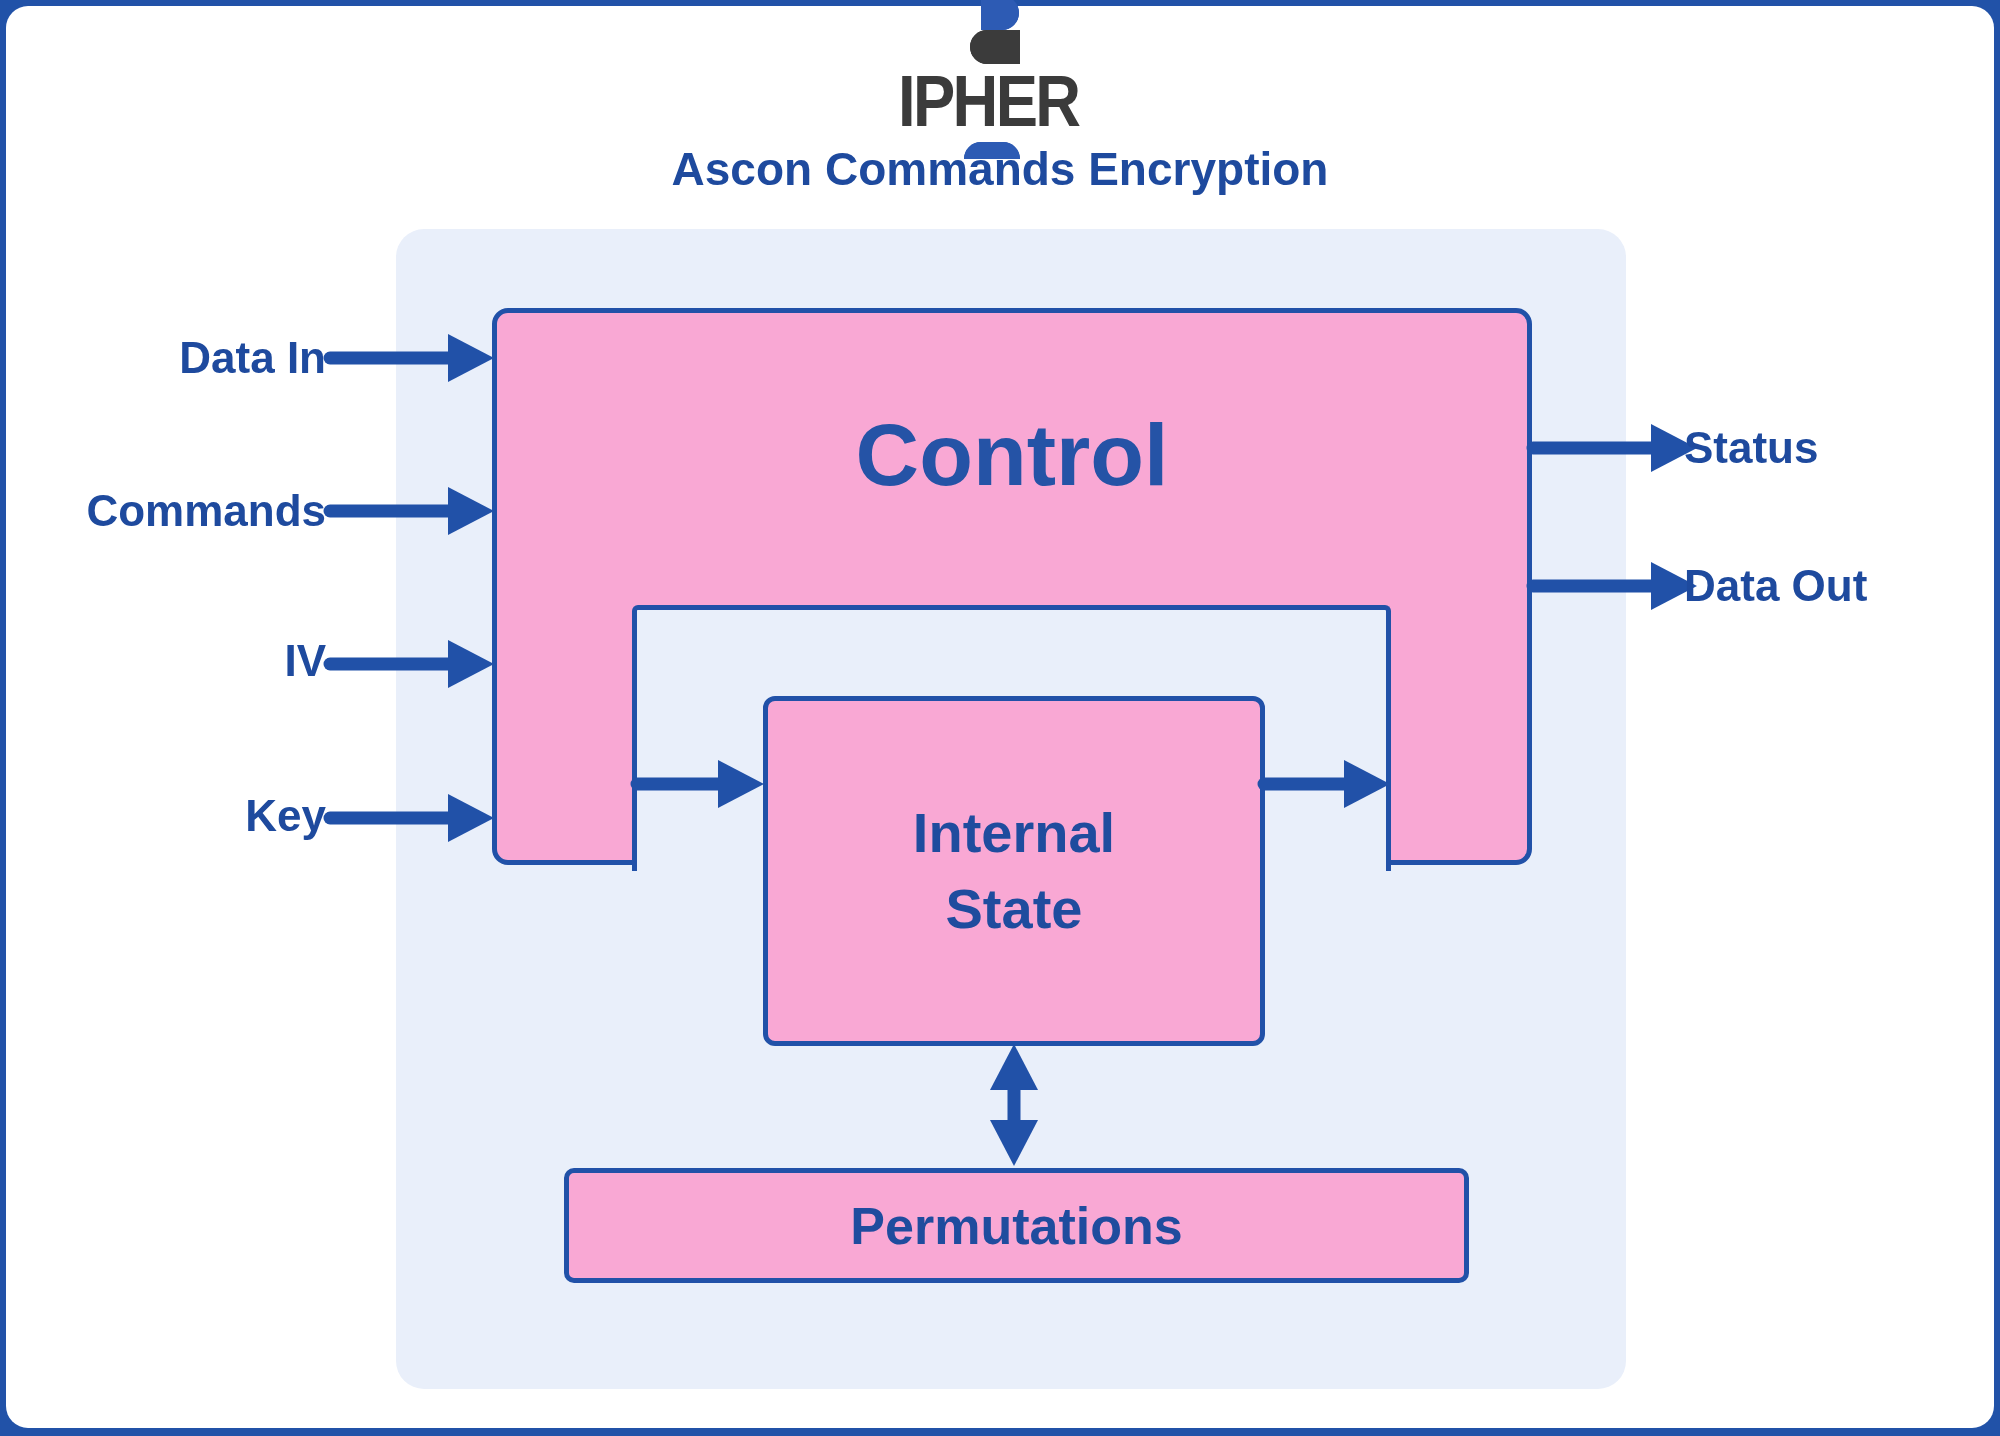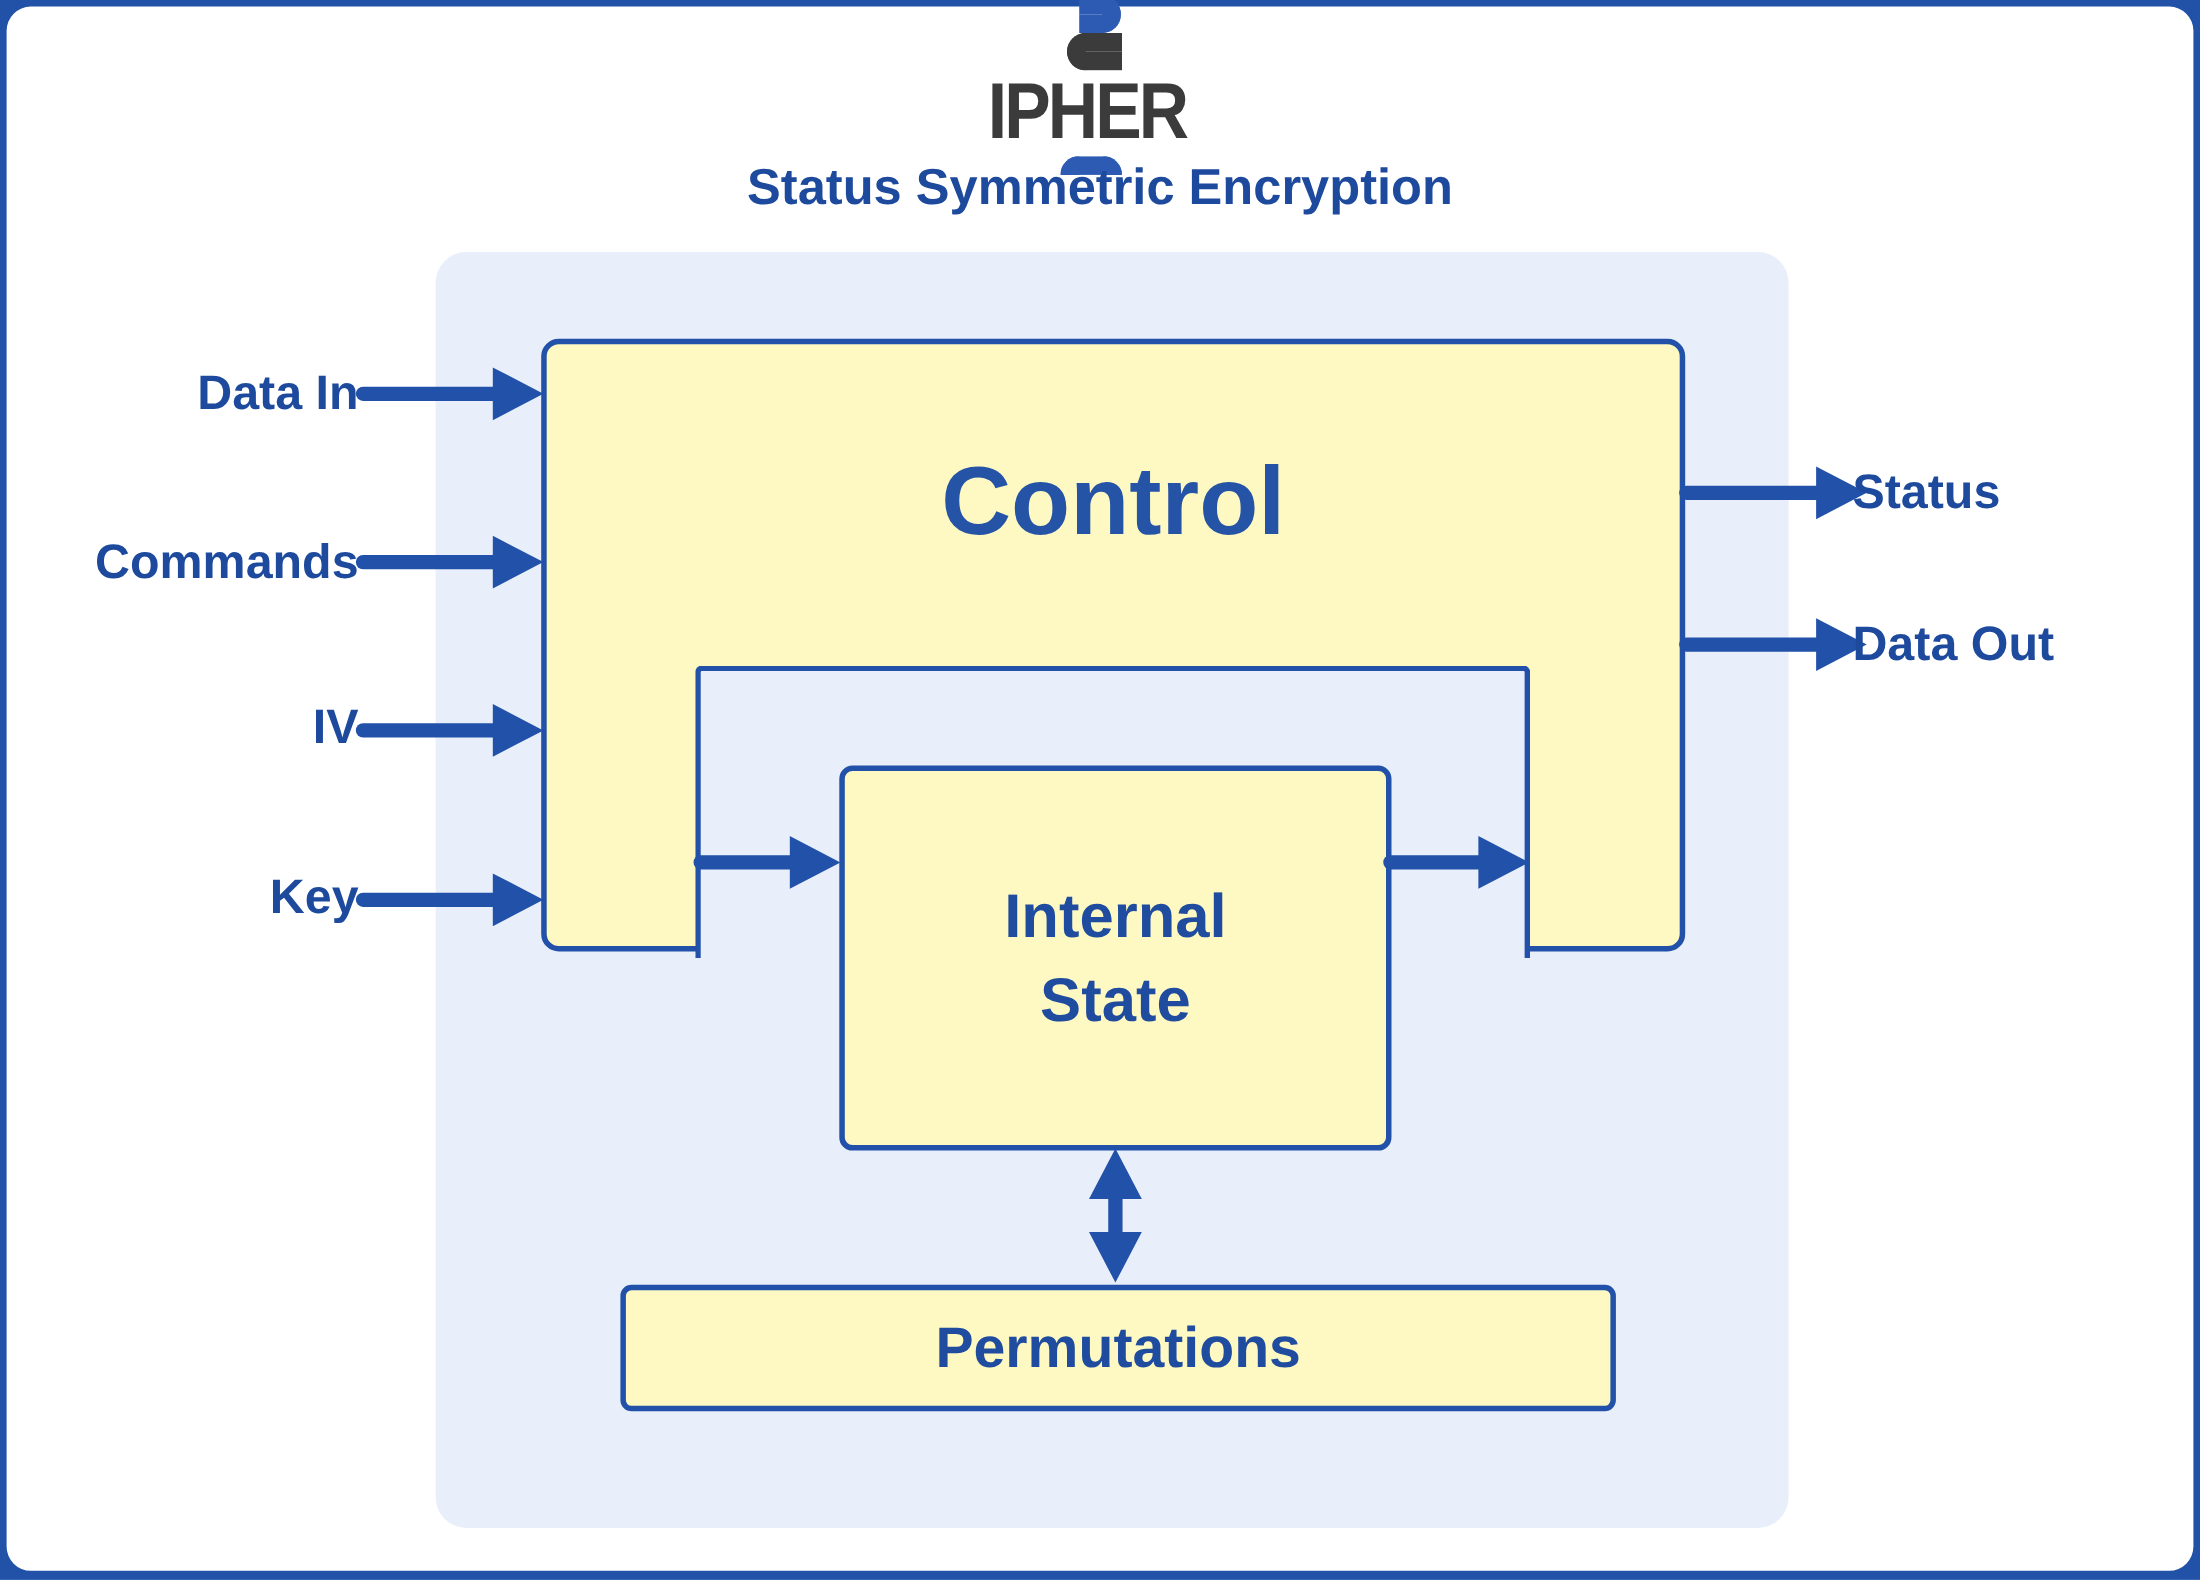--- a/index.html
+++ b/index.html
@@ -21,21 +21,21 @@
           border-top-left-radius:28px;border-top-right-radius:28px;box-sizing:border-box;
           margin-left:-16px;margin-top:4px;}
 
   .subtitle{position:absolute;left:0;top:136px;width:100%;text-align:center;
             font-size:46px;font-weight:bold;color:#1e4a9e;}
 
   
   .panel{position:absolute;left:390px;top:223px;width:1230px;height:1160px;
          background:#e9effa;border-radius:28px;}
 
-  .box{position:absolute;background:#fef9c3;border:5px solid #2151a8;box-sizing:border-box;}
+  .box{position:absolute;background:#f9a8d4;border:5px solid #2151a8;box-sizing:border-box;}
   .control-box{left:486px;top:302px;width:1040px;height:557px;border-radius:16px;z-index:2;}
   .control-title{position:absolute;left:0;top:98px;width:100%;text-align:center;
                  font-size:88px;font-weight:bold;color:#2553a6;line-height:1;}
 
   .notch{position:absolute;left:626px;top:599px;width:759px;height:266px;background:#e9effa;
          border:5px solid #2151a8;border-bottom:none;box-sizing:border-box;
          border-top-left-radius:6px;border-top-right-radius:6px;z-index:3;}
 
   .internal-box{left:757px;top:690px;width:502px;height:350px;border-radius:12px;z-index:4;
                 display:flex;align-items:center;justify-content:center;text-align:center;}
@@ -60,21 +60,21 @@
 <div class="screen">
   <div class="card">
 
     <div class="logo-row">
       <div class="logo-open"></div>
       <div class="logo-c"></div>
       <div class="logo-ipher">IPHER</div>
       <div class="logo-a"></div>
     </div>
 
-    <div class="subtitle">Status Symmetric Encryption</div>
+    <div class="subtitle">Ascon Commands Encryption</div>
 
     <div class="panel"></div>
 
     <div class="box control-box">
       <div class="control-title">Control</div>
     </div>
 
     <div class="notch"></div>
 
     <div class="box internal-box">

